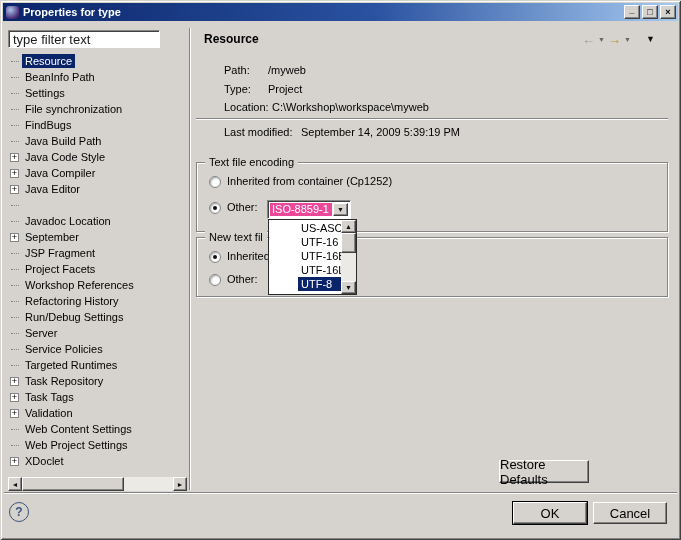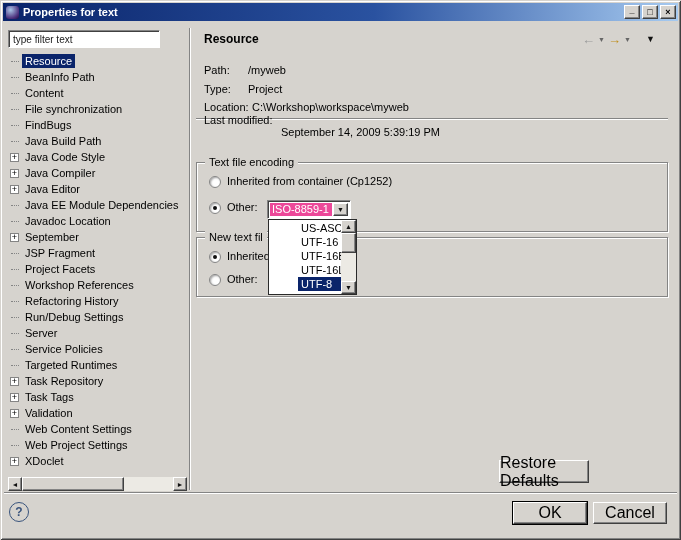--- a/index.html
+++ b/index.html
@@ -24,21 +24,21 @@
     border:1px solid; border-color:#fff #404040 #404040 #fff;
     box-shadow:inset -1px -1px 0 #848484;
     display:inline-flex; align-items:center; justify-content:center;
     font-size:9px; line-height:9px; font-weight:bold; }
   .wbtn.min span{ margin-top:-4px; }
 
   .filter {
     position:absolute; left:8px; top:30px; width:152px; height:18px;
     background:#fff; border:1px solid; border-color:#848484 #fff #fff #848484;
     box-shadow:inset 1px 1px 0 #404040;
-    font-family:"Liberation Sans",sans-serif; font-size:10px; color:#1a1a1a;
+    font-family:"Liberation Sans",sans-serif; font-size:13px; color:#1a1a1a;
     padding:1px 4px;
   }
 
   .tree { position:absolute; left:8px; top:53px; width:176px; height:422px; overflow:hidden; }
   .tree-item { height:16px; display:flex; align-items:center; white-space:nowrap; }
   .connector { width:14px; height:16px; position:relative; flex:0 0 auto; }
   .connector::after { content:""; position:absolute; left:3px; top:8px; width:8px;
     border-top:1px dotted #848484; }
   .expander { width:9px; height:9px; margin:0 3px 0 2px; flex:0 0 auto;
     background:#fff; border:1px solid #848484;
@@ -61,21 +61,21 @@
     border-left:1px solid #848484; border-right:1px solid #fff; }
 
   .main-title { position:absolute; left:204px; top:32px; font-size:12px; font-weight:bold; }
   .nav { position:absolute; left:582px; top:33px; display:flex; align-items:center; gap:3px; }
   .nav .arrow { font-size:13px; line-height:13px; }
   .nav .back { color:#9a9a9a; }
   .nav .fwd  { color:#c09020; }
   .nav .caret { font-size:7px; line-height:7px; color:#666; }
   .nav .menu  { font-size:9px; line-height:9px; color:#111; margin-left:12px; }
 
-  .lbl, .val { position:absolute; white-space:nowrap; }
+  .lbl, .val { position:absolute; white-space:nowrap;margin-left:20px; }
 
   .hsep { position:absolute; border-top:1px solid #848484; border-bottom:1px solid #fff; height:2px; }
 
   .group { position:absolute; border:1px solid #848484;
     box-shadow: inset 1px 1px 0 #fff, 1px 1px 0 #fff; }
   .group-title { position:absolute; top:-8px; left:8px; background:#d6d3ce;
     padding:0 4px; line-height:14px; white-space:nowrap; }
 
   .radio { position:absolute; width:12px; height:12px; border-radius:50%;
     background:#fff; border:1px solid #848484; box-shadow:inset 1px 1px 2px rgba(0,0,0,.35); }
@@ -98,36 +98,36 @@
   .dd-scroll { width:15px; position:relative; background:#eceae4; flex:0 0 auto; }
   .dd-up    { position:absolute; top:0; left:0; width:15px; height:13px; }
   .dd-down  { position:absolute; bottom:0; left:0; width:15px; height:13px; }
   .dd-thumb { position:absolute; top:13px; left:0; width:15px; height:20px;
     background:#d6d3ce; border:1px solid; border-color:#fff #404040 #404040 #fff;
     box-shadow:inset -1px -1px 0 #848484; }
 
   .btn { position:absolute; background:#d6d3ce; border:1px solid;
     border-color:#fff #404040 #404040 #fff; box-shadow:inset -1px -1px 0 #848484;
     display:flex; align-items:center; justify-content:center;
-    font-family:"Liberation Sans",sans-serif; font-size:16px; }
+    font-family:"Liberation Sans",sans-serif; font-size:13px; }
   .btn.default { outline:1px solid #000; }
 
   .help { position:absolute; left:9px; top:502px; width:20px; height:20px;
     border-radius:50%; border:1px solid #39537c; color:#39537c;
     display:flex; align-items:center; justify-content:center;
     font-size:12px; font-weight:bold; }
 </style>
 </head>
 <body>
 
 <div id="window">
 
   <div class="titlebar">
     <span class="win-icon"></span>
-    <span class="title">Properties for text</span>
+    <span class="title">Properties for type</span>
     <span class="wbtn min">
         <span>_</span>
       </span>
     <span class="wbtn">
         <span>□</span>
       </span>
     <span class="wbtn">
         <span>×</span>
       </span>
   </div>
@@ -138,21 +138,21 @@
     <div class="tree-item sel">
         <span class="connector"></span>
         <span class="tlabel">Resource</span>
       </div>
     <div class="tree-item">
         <span class="connector"></span>
         <span class="tlabel">BeanInfo Path</span>
       </div>
     <div class="tree-item">
         <span class="connector"></span>
-        <span class="tlabel">Content</span>
+        <span class="tlabel">Settings</span>
       </div>
     <div class="tree-item">
         <span class="connector"></span>
         <span class="tlabel">File synchronization</span>
       </div>
     <div class="tree-item">
         <span class="connector"></span>
         <span class="tlabel">FindBugs</span>
       </div>
     <div class="tree-item">
@@ -166,21 +166,20 @@
     <div class="tree-item">
         <span class="expander">+</span>
         <span class="tlabel">Java Compiler</span>
       </div>
     <div class="tree-item">
         <span class="expander">+</span>
         <span class="tlabel">Java Editor</span>
       </div>
     <div class="tree-item">
         <span class="connector"></span>
-        <span class="tlabel">Java EE Module Dependencies</span>
       </div>
     <div class="tree-item">
         <span class="connector"></span>
         <span class="tlabel">Javadoc Location</span>
       </div>
     <div class="tree-item">
         <span class="expander">+</span>
         <span class="tlabel">September</span>
       </div>
     <div class="tree-item">
@@ -261,21 +260,21 @@
 
   <span class="lbl" style="left:204px; top:64px;">Path:</span>
   <span class="val" style="left:248px; top:64px;">/myweb</span>
   <span class="lbl" style="left:204px; top:83px;">Type:</span>
   <span class="val" style="left:248px; top:83px;">Project</span>
   <span class="lbl" style="left:204px; top:101px;">Location:</span>
   <span class="val" style="left:252px; top:101px;">C:\Workshop\workspace\myweb</span>
 
   <div class="hsep" style="left:196px; top:118px; width:472px;"></div>
 
-  <span class="lbl" style="left:204px; top:114px;">Last modified:</span>
+  <span class="lbl" style="left:204px; top:126px;">Last modified:</span>
   <span class="val" style="left:281px; top:126px;">September 14, 2009 5:39:19 PM</span>
 
   <div class="group" style="left:196px; top:162px; width:472px; height:70px;">
     <span class="group-title">Text file encoding</span>
     <span class="radio" style="left:12px; top:13px;"></span>
     <span class="rlabel" style="left:30px; top:12px;">Inherited from container (Cp1252)</span>
     <span class="radio checked" style="left:12px; top:39px;"></span>
     <span class="rlabel" style="left:30px; top:38px;">Other:</span>
     <div class="combo">
       <span class="combo-text">ISO-8859-1</span>

